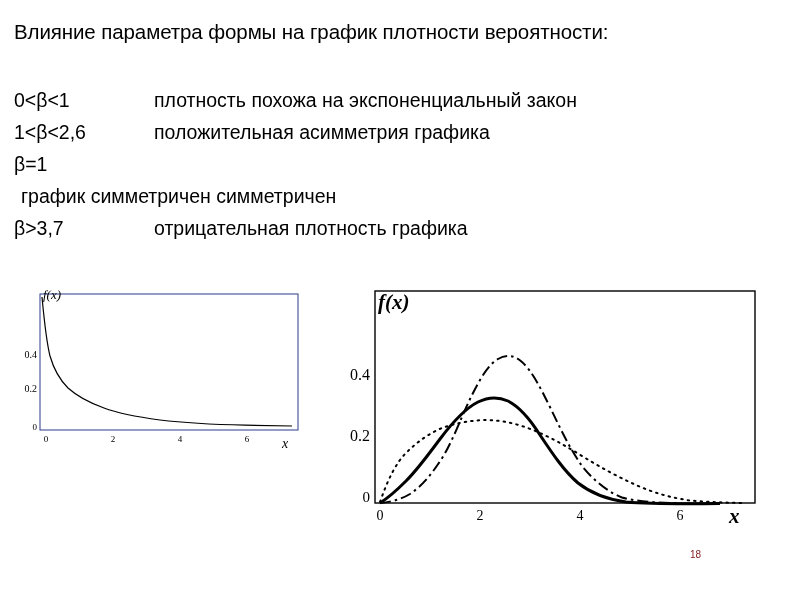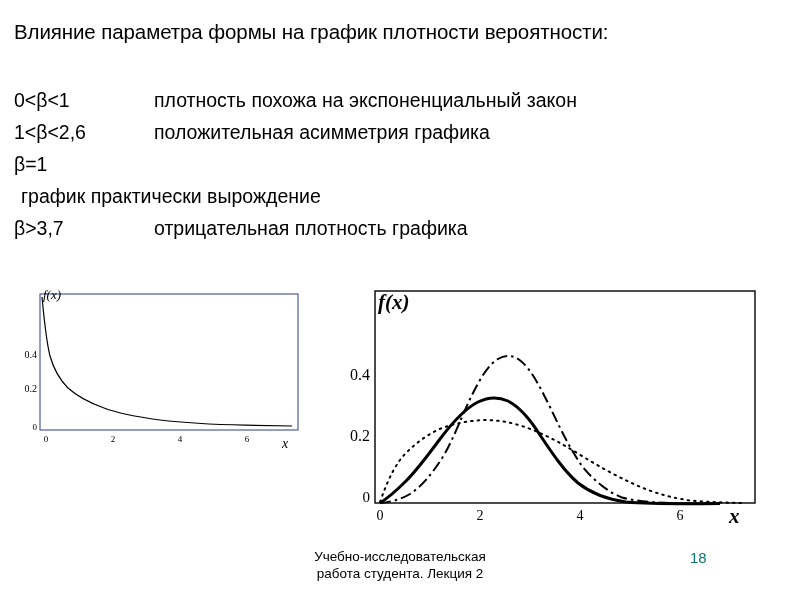--- a/index.html
+++ b/index.html
@@ -77,22 +77,22 @@
     text-align: center;
     font-size: 13.5px;
     line-height: 17px;
     color: #000000;
   }
   .footer div { white-space: nowrap; }
   .page-num {
     position: absolute;
     left: 690px;
     top: 549px;
-    font-size: 15px;
-    color: #0f766e;
+    font-size: 10px;
+    color: #7f1d1d;
   }
 </style>
 </head>
 <body>
 
 <div class="slide">
 
   <div class="title">Влияние параметра формы на график плотности вероятности:</div>
 
   <div class="table">
@@ -101,21 +101,21 @@
       <span class="desc">плотность похожа на экспоненциальный закон</span>
     </div>
     <div class="row">
       <span class="cond">1&lt;β&lt;2,6</span>
       <span class="desc">положительная асимметрия графика</span>
     </div>
     <div class="row">
       <span class="cond">β=1</span>
     </div>
     <div class="row">
-      <span class="desc">график практически вырождение</span>
+      <span class="desc">график симметричен симметричен</span>
     </div>
     <div class="row">
       <span class="cond">β&gt;3,7</span>
       <span class="desc">отрицательная плотность графика</span>
     </div>
   </div>
 
   <div class="chart-left">
     <svg width="300" height="170" viewBox="0 0 300 170">
 
@@ -155,19 +155,15 @@
       <text x="399" y="240" font-family="'Liberation Serif', serif" font-style="italic" font-weight="bold" font-size="21" fill="#000">x</text>
 
       <path d="M 50,219 C 58,196 66,180 76,170 C 88,158 100,150 112,145 C 126,140 140,137.5 155,137 C 172,137 188,141 203,147 C 220,154 236,163 252,173 C 270,184 288,194 306,202 C 324,210 342,215 360,217.5 C 378,219 396,219.8 414,220" fill="none" stroke="#000000" stroke-width="2" stroke-linecap="round" stroke-dasharray="1.5 5"></path>
 
       <path d="M 50,220 C 60,219 70,217 80,211 C 92,203 103,190 114,172 C 124,155 132,132 142,112 C 150,96 158,82 168,76 C 176,71 184,72 192,79 C 202,88 210,104 220,124 C 230,145 240,166 252,183 C 264,198 278,209 292,214.5 C 308,219 330,220 350,220" fill="none" stroke="#000000" stroke-width="2" stroke-dasharray="11 4 2.5 4"></path>
 
       <path d="M 50,220 C 58,215 66,208 76,198 C 88,186 98,172 110,156 C 122,140 134,126 148,119 C 158,114 168,113.5 178,118 C 190,124 200,136 210,152 C 222,170 234,188 248,200 C 262,211 278,216.5 296,219 C 320,221 350,221 390,220.5" fill="none" stroke="#000000" stroke-width="3"></path>
     </svg>
   </div>
 
-  <div class="footer">
-    <div>Учебно-исследовательская</div>
-    <div>работа студента. Лекция 2</div>
-  </div>
   <div class="page-num">18</div>
 
 </div>
 
 </body></html>

